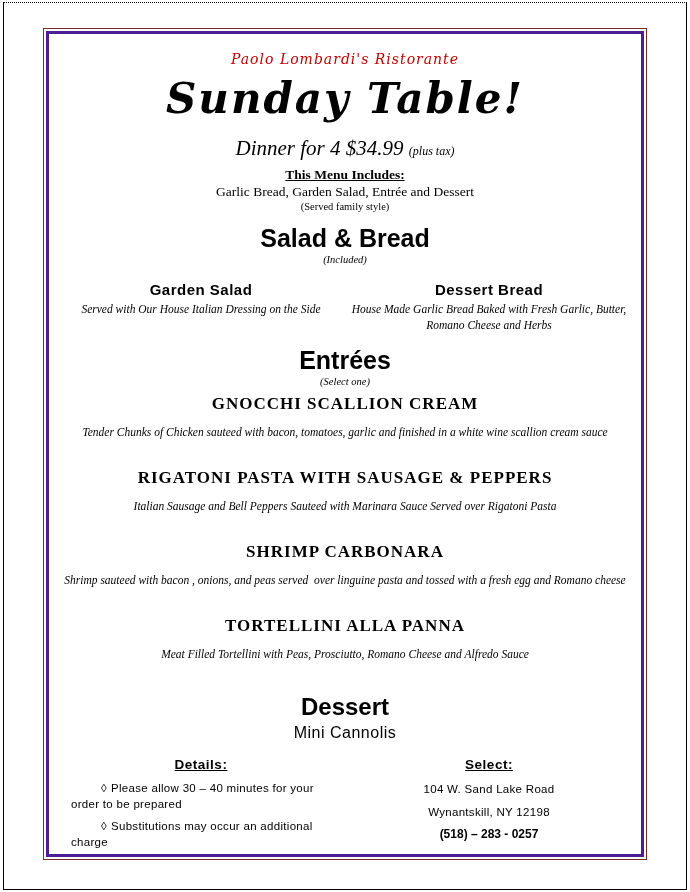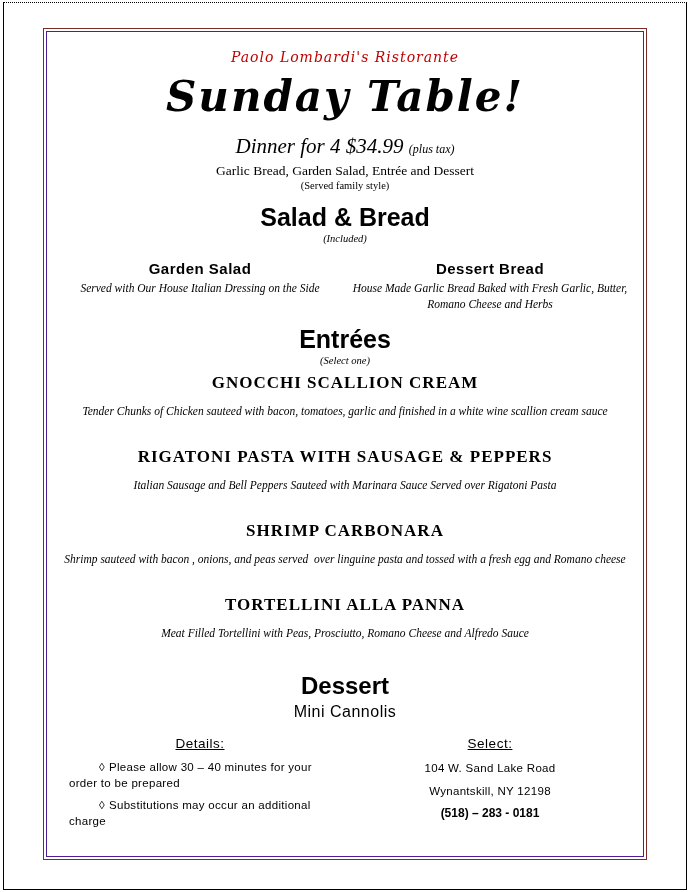--- a/index.html
+++ b/index.html
@@ -19,21 +19,21 @@
     border-top: 1px dotted #000;
   }
   .menu-border-outer {
     position: absolute;
     left: 39px; top: 25px; right: 39px; bottom: 29px;
     border: 1px solid #7d2b26;
   }
   .menu-border-inner {
     position: absolute;
     left: 2px; top: 2px; right: 2px; bottom: 2px;
-    border: 1px solid #4c1d95;
+    border: 3px solid #4c1d95;
     padding: 16px 8px 0 8px;
   }
 
   .restaurant-name {
     text-align: center;
     font-family: "DejaVu Serif", serif;
     font-style: italic;
     font-size: 14px;
     line-height: 18px;
     color: #c00000;
@@ -142,21 +142,21 @@
   }
 
   .footer-columns {
     display: flex;
     margin-top: 13px;
     font-family: "Liberation Sans", sans-serif;
   }
   .footer-col { width: 50%; }
   .footer-heading {
     text-align: center;
-    font-weight: normal;
+    font-weight: bold;
     text-decoration: underline;
     font-size: 13.5px;
     line-height: 18px;
     letter-spacing: 0.5px;
   }
   .details-list { margin-top: 4px; padding-left: 14px; padding-right: 10px; }
   .bullet-line {
     font-size: 11.5px;
     line-height: 16px;
     text-indent: 30px;
@@ -189,20 +189,21 @@
       <div class="restaurant-name">Paolo Lombardi's Ristorante</div>
 
       <div class="menu-title">Sunday Table!</div>
 
       <div class="price-line">
         <span>Dinner for 4 $34.99</span>
         <span class="price-note">(plus tax)</span>
       </div>
 
 
+      <div class="includes-heading">This Menu Includes:</div>
       <div class="includes-items">Garlic Bread, Garden Salad, Entrée and Dessert</div>
       <div class="includes-note">(Served family style)</div>
 
       <div class="section-heading salad-heading">Salad &amp; Bread</div>
       <div class="section-note">(Included)</div>
 
       <div class="columns">
         <div class="col">
           <div class="col-name">Garden Salad</div>
           <div class="col-desc">Served with Our House Italian Dressing on the Side</div>
@@ -248,19 +249,19 @@
             </div>
             <div class="bullet-line">
               <span class="bullet-glyph">◊</span><span>Substitutions may occur an additional charge</span>
             </div>
           </div>
         </div>
         <div class="footer-col">
           <div class="footer-heading">Select:</div>
           <div class="contact-line">104 W. Sand Lake Road</div>
           <div class="contact-line">Wynantskill, NY 12198</div>
-          <div class="contact-phone">(518) – 283 - 0181</div>
+          <div class="contact-phone">(518) – 283 - 0257</div>
         </div>
       </div>
 
     </div>
   </div>
 </div>
 
 </body></html>

